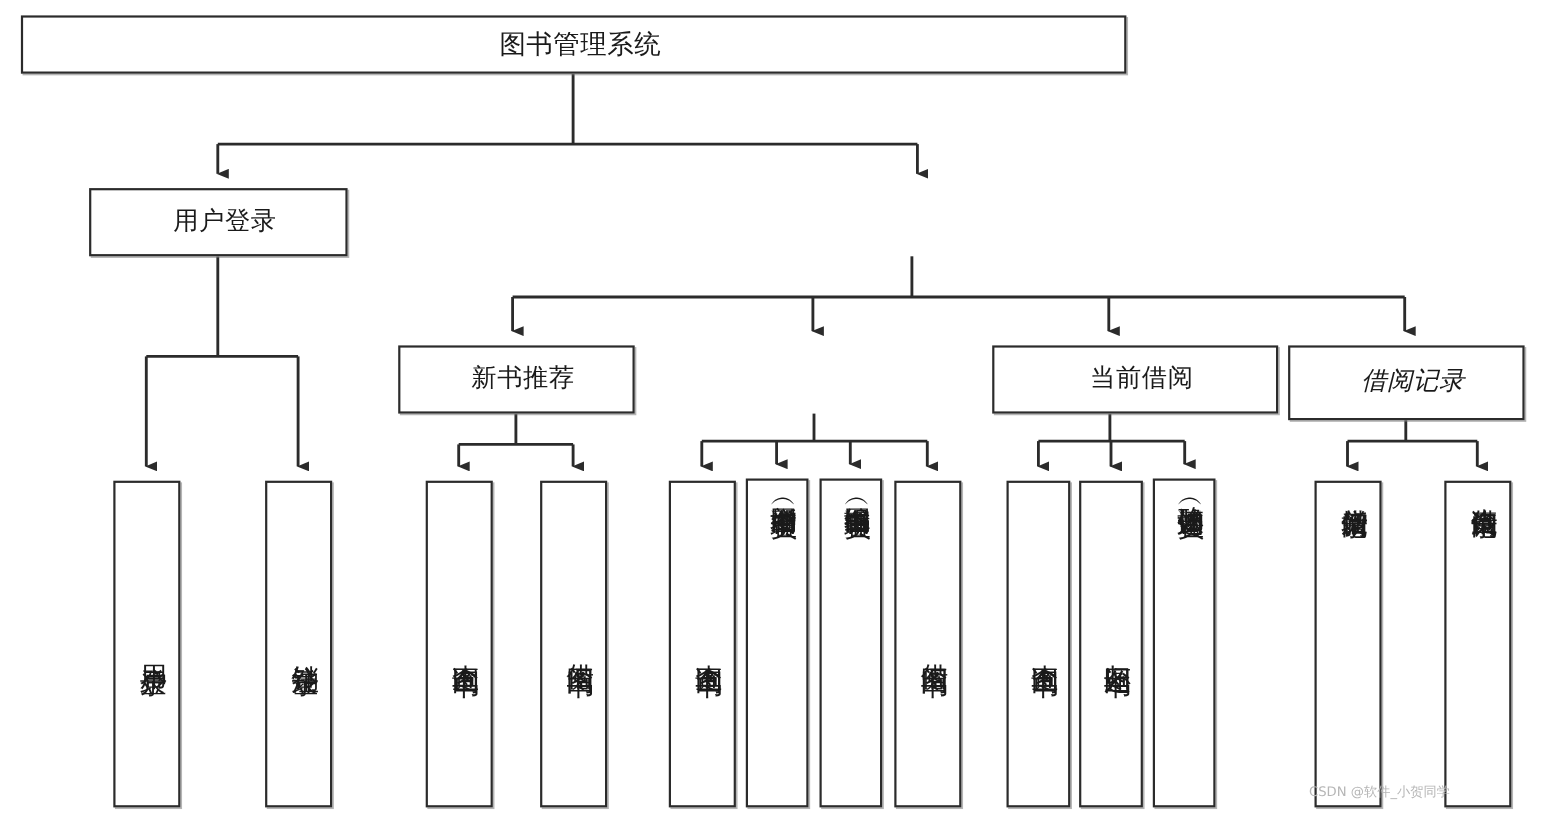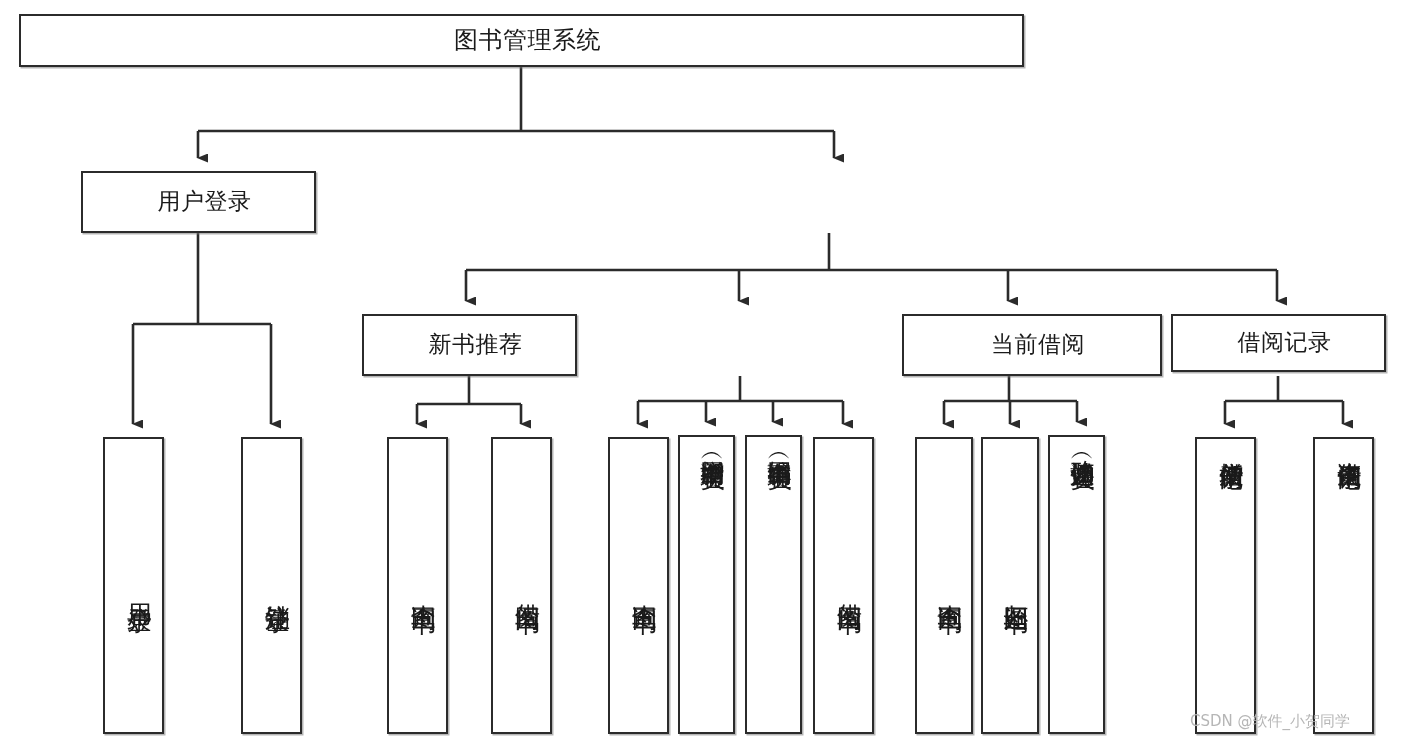--- a/index.html
+++ b/index.html
@@ -68,21 +68,21 @@
     font-size: 24px;
     letter-spacing: 1px;
   }
   .node.v.mid .lbl {
     align-self: center;
   }
   .watermark {
     position: absolute;
     left: 1190px;
     top: 712px;
-    font-size: 15px;
+    font-size: 12px;
     color: #b6b6b6;
     white-space: nowrap;
     font-family: "DejaVu Sans", "Liberation Sans", sans-serif;
   }
 </style>
 </head>
 <body>
 
 <div id="canvas">
 
@@ -145,21 +145,21 @@
   <div class="node h" style="left:81px; top:171px; width:235px; height:62px;">
     <span class="lbl">用户登录</span>
   </div>
 
   <div class="node h" style="left:362px; top:314px; width:215px; height:62px;">
     <span class="lbl">新书推荐</span>
   </div>
   <div class="node h" style="left:902px; top:314px; width:260px; height:62px;">
     <span class="lbl">当前借阅</span>
   </div>
-  <div class="node h" style="left:1171px; top:314px; width:215px; height:58px;">
+  <div class="node h" style="left:1171px; top:314px; width:215px; height:68px;font-style:italic;">
     <span class="lbl">借阅记录</span>
   </div>
 
   <div class="node v mid" style="left:103px; top:437px; width:61px; height:297px;">
     <span class="lbl">用户登录</span>
   </div>
   <div class="node v mid" style="left:241px; top:437px; width:61px; height:297px;">
     <span class="lbl">注销登录</span>
   </div>
 

